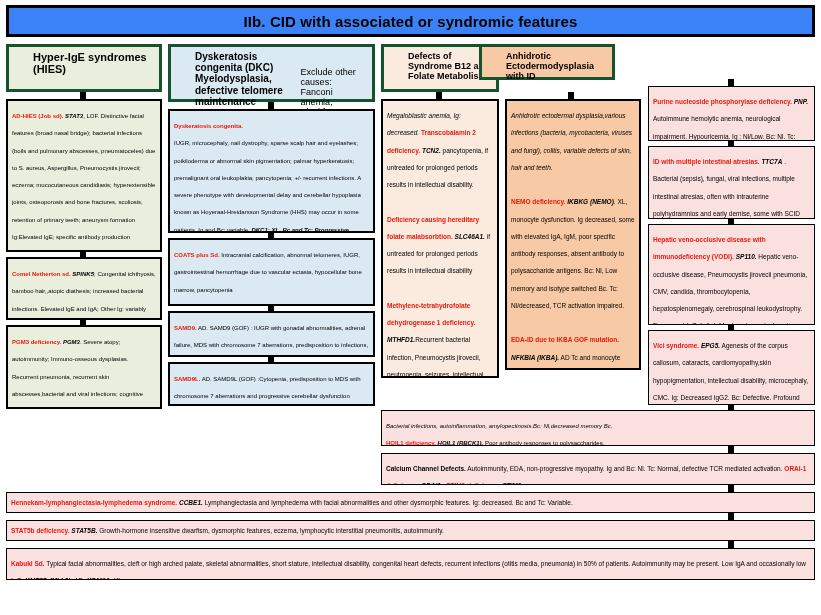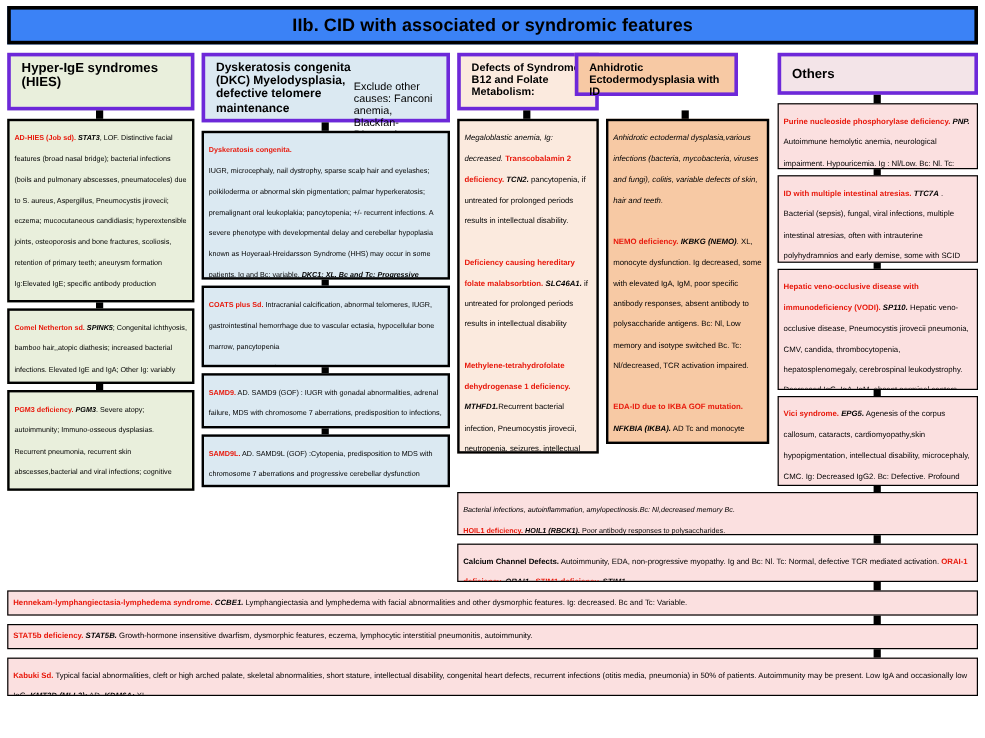--- a/index.html
+++ b/index.html
@@ -26,23 +26,23 @@
     display: flex; align-items: center; justify-content: center;
   }
   .title-bar .t {
     font-size: 15px; font-weight: bold; color: #000;
     letter-spacing: .1px;
   }
 
   
   .hdr {
     position: absolute;
-    border: 3px solid #6d28d9;
+    border: 3px solid #14532d;
     display: flex; align-items: flex-start;
-    padding: 4px 6px 3px 9px;
+    padding: 4px 6px 3px 24px;
     font-weight: bold;
     line-height: 1.12;
     color: #000;
   }
   .card {
     position: absolute;
     border: 2px solid #000;
     padding: 3px 4px 3px 4px;
     line-height: 1.08;
     color: #000;
@@ -159,23 +159,20 @@
   <div class="card orange" style="left:505px; top:99px; width:136px; height:271px;">
     <span class="f65">
       <span class="i">Anhidrotic ectodermal dysplasia,various infections (bacteria, mycobacteria, viruses and fungi), colitis, variable defects of skin, hair and teeth.</span><br><br>
       <span class="r">NEMO deficiency.</span>
       <span class="bi">IKBKG (NEMO)</span><span>. XL, monocyte dysfunction. Ig decreased, some with elevated IgA, IgM, poor specific antibody responses, absent antibody to polysaccharide antigens. Bc: Nl, Low memory and isotype switched Bc. Tc: Nl/decreased, TCR activation impaired.</span><br><br>
       <span class="r">EDA-ID due to IKBA GOF mutation.</span>
       <span class="bi">NFKBIA (IKBA).</span><span> AD Tc and monocyte dysfunction Decreased IgG and IgA, elevated IgM, poor specific antibody responses, absent antibody to polysaccharide antigens. Normal Bc numbers, impaired BCR activation, low memory and isotype switched Bc. Normal total Tc, TCR activation impaired.</span>
     </span>
   </div>
 
-  <div class="hdr pinkl f11" style="left:648px; top:44px; width:167px; height:35px; align-items:center;">
-    <span>Others</span>
-  </div>
   <div class="conn" style="left:728px; top:79px; width:6px; height:8px;"></div>
 
   <div class="card pink thin" style="left:648px; top:86px; width:167px; height:55px;">
     <span class="f65"><span class="r">Purine nucleoside phosphorylase deficiency.</span>
     <span class="bi">PNP.</span><span>  Autoimmune hemolytic anemia, neurological impairment. Hypouricemia. Ig : Nl/Low.  Bc: Nl. Tc: Progressive decrease</span></span>
   </div>
   <div class="conn" style="left:728px; top:141px; width:6px; height:6px;"></div>
 
   <div class="card pink thin" style="left:648px; top:146px; width:167px; height:73px;">
     <span class="f65"><span class="r">ID with multiple intestinal atresias.</span>

